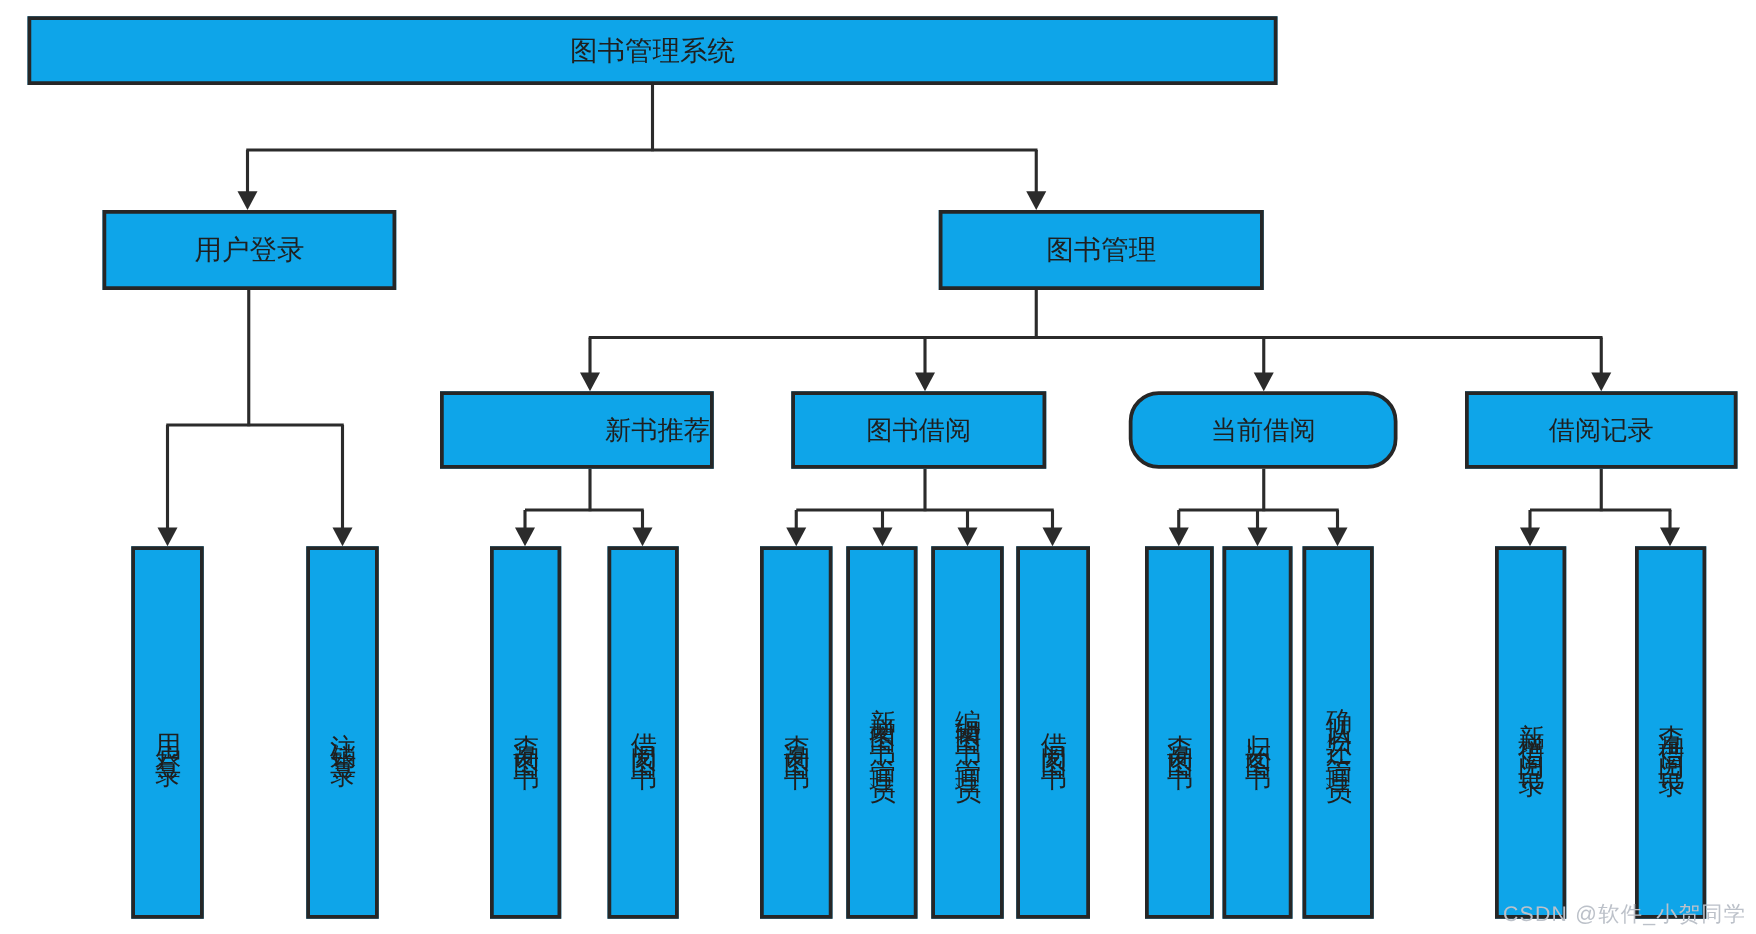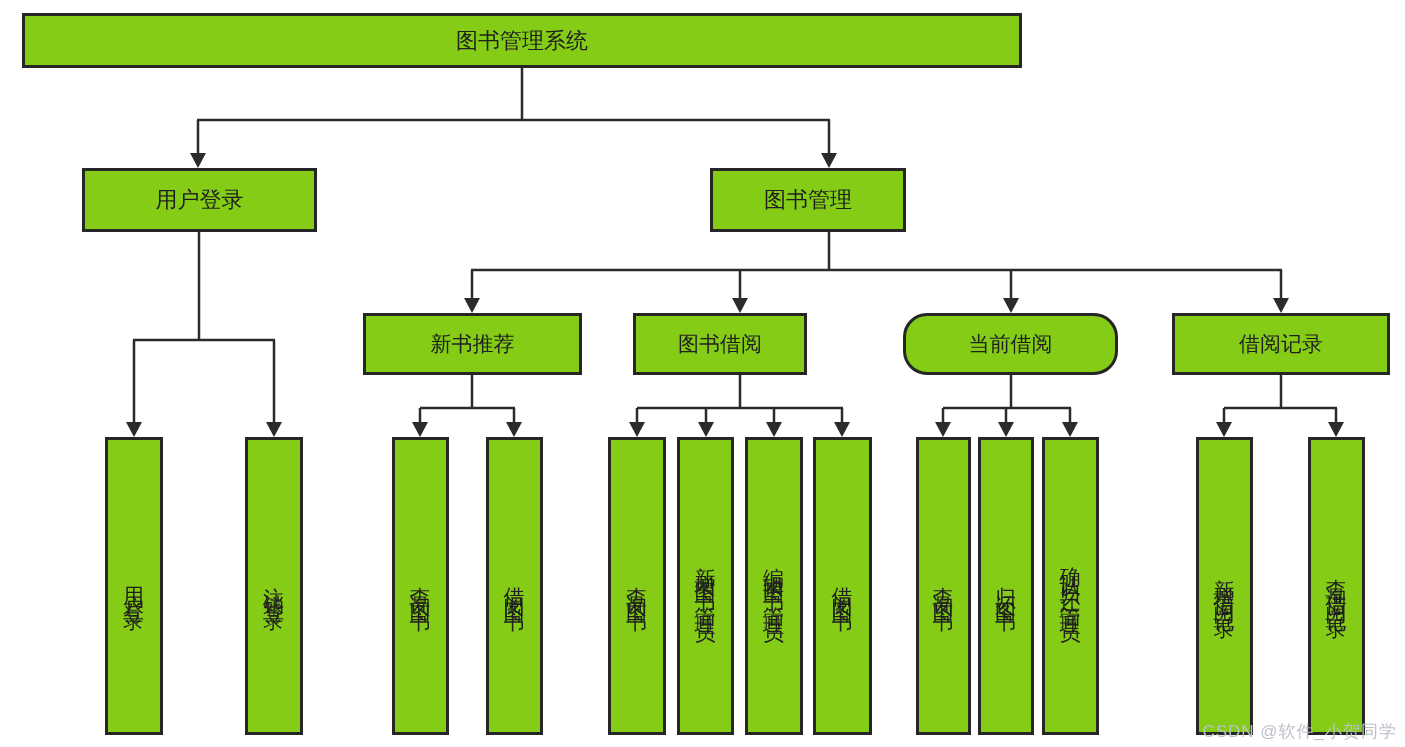--- a/index.html
+++ b/index.html
@@ -6,28 +6,29 @@
   .stage{
     position:relative;
     width:1405px;height:747px;
     background:#ffffff;
     font-family:"Liberation Sans","DejaVu Sans",sans-serif;
     overflow:hidden;
   }
   .conn{position:absolute;left:0;top:0;z-index:0;}
   .box{
     position:absolute;
-    background:#84cc16;
+    background:#0ea5e9;
     border:3px solid #262626;
     box-sizing:border-box;
     display:flex;align-items:center;justify-content:center;
     color:#1f1f1f;
     font-size:22px;
     z-index:1;
     text-align:center;
+    font-family:Liberation Serif, serif;
   }
   .root-box{left:22px;top:13px;width:1000px;height:55px;}
   .lvl2{top:168px;height:64px;}
   .lvl3{top:313px;height:62px;font-size:21px;}
   .leaf{top:437px;height:298px;}
   .vtext{
     writing-mode:vertical-rl;
     text-orientation:mixed;
     letter-spacing:8px;
     font-size:21px;
@@ -115,28 +116,28 @@
     </g>
   </svg>
 
   <div class="box root-box">
     <span>图书管理系统</span>
   </div>
 
   <div class="box lvl2" style="left:82px;width:235px;">
     <span>用户登录</span>
   </div>
-  <div class="box lvl2" style="left:710px;width:196px;">
+  <div class="box lvl2" style="left:751px;width:260px;">
     <span>图书管理</span>
   </div>
 
-  <div class="box lvl3" style="left:363px;width:219px;">
+  <div class="box lvl3" style="left:352px;width:219px;justify-content:flex-end;">
     <span>新书推荐</span>
   </div>
-  <div class="box lvl3" style="left:633px;width:174px;">
+  <div class="box lvl3" style="left:633px;width:204px;">
     <span>图书借阅</span>
   </div>
   <div class="box lvl3" style="left:903px;width:215px;border-radius:24px;">
     <span>当前借阅</span>
   </div>
   <div class="box lvl3" style="left:1172px;width:218px;">
     <span>借阅记录</span>
   </div>
 
   <div class="box leaf" style="left:105px;width:58px;">

